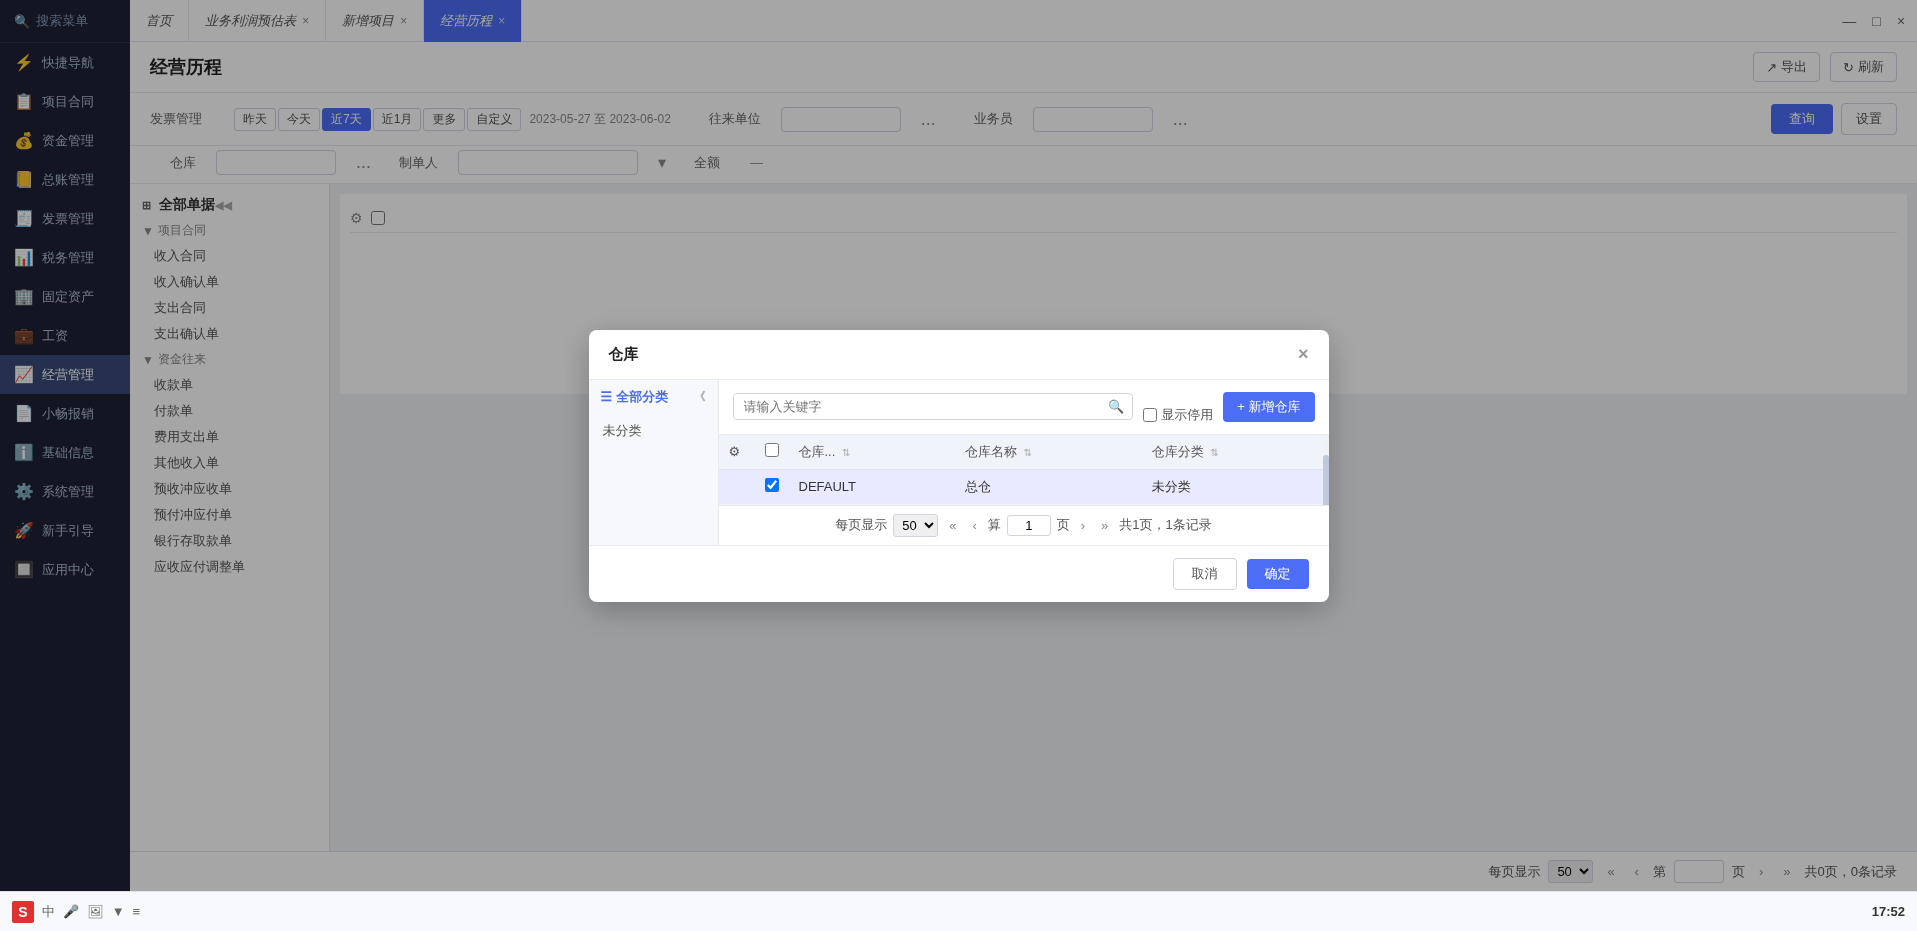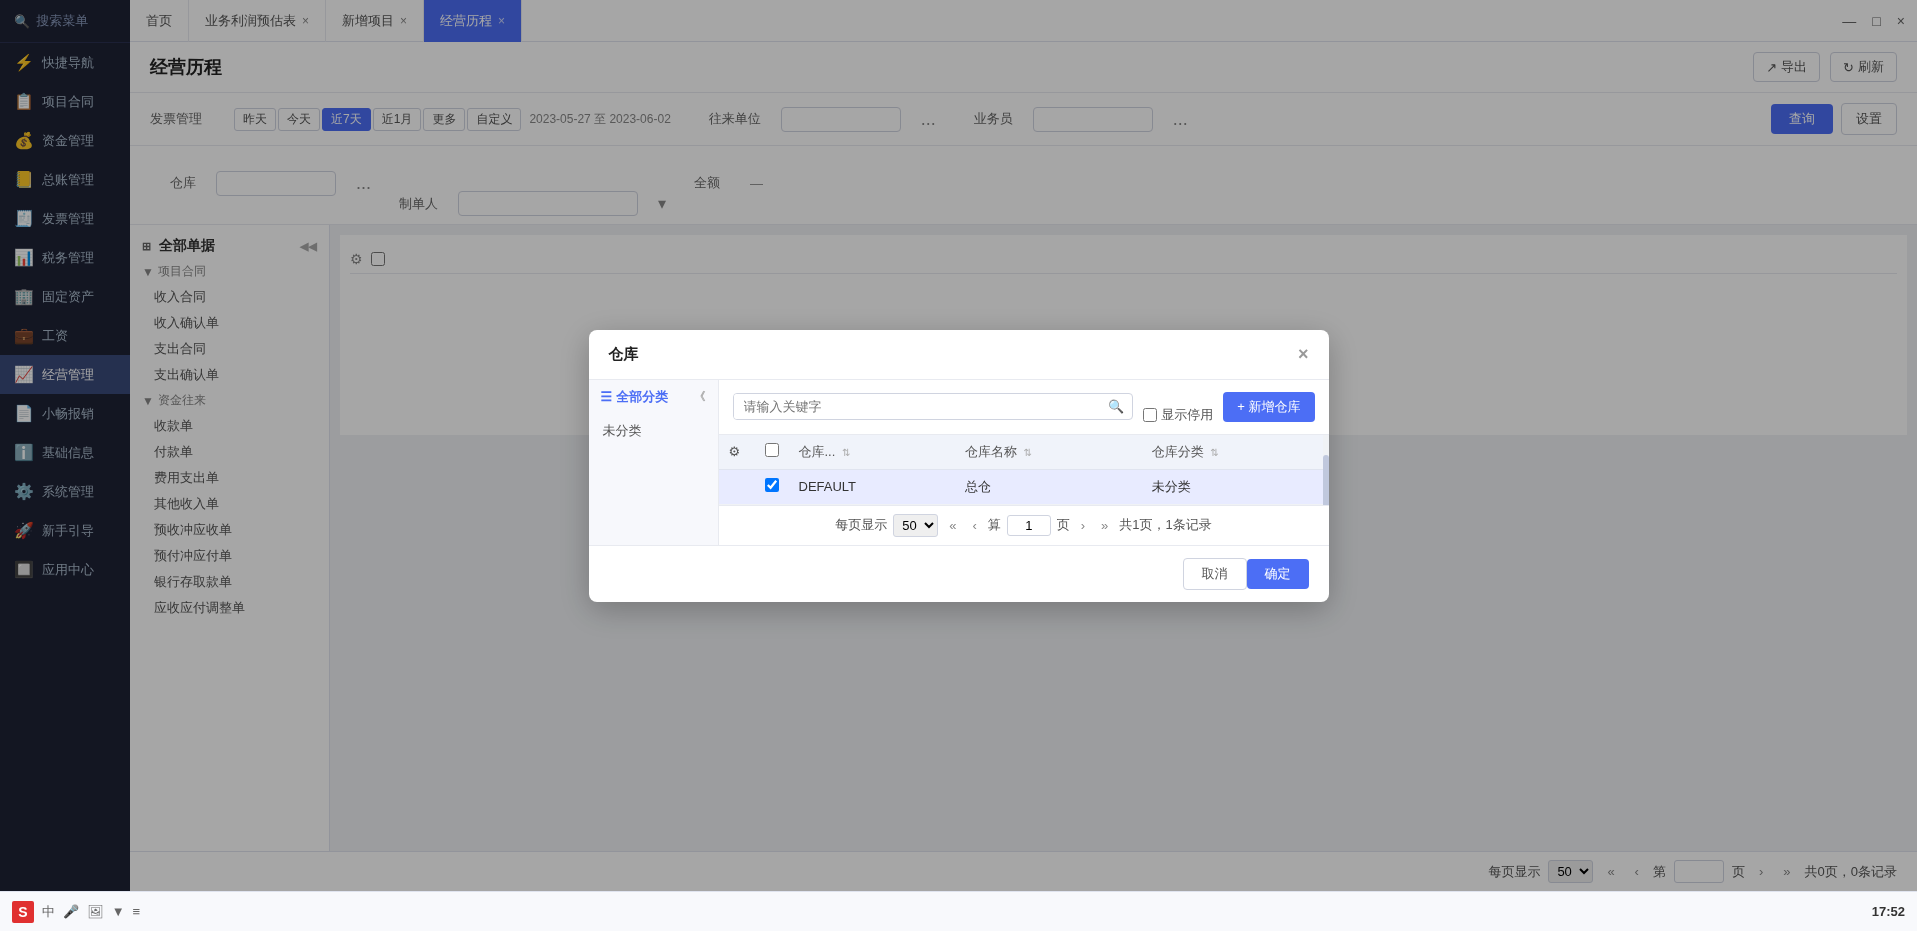--- a/index.html
+++ b/index.html
@@ -28,20 +28,21 @@
     
     .main {
       margin-left: 130px; height: 100%; display: flex; flex-direction: column;
     }
 
     
     .tabbar {
       background: #fff; border-bottom: 1px solid #e0e4ef;
       display: flex; align-items: center; padding: 0 0; height: 42px;
       flex-shrink: 0;
+      font-style: italic;
     }
     .tab {
       padding: 0 16px; height: 42px; display: flex; align-items: center; gap: 6px;
       cursor: pointer; font-size: 13px; color: #555; border-right: 1px solid #e8eaf0;
       position: relative;
     }
     .tab.active { background: #4c6ef5; color: #fff; }
     .tab-close { font-size: 12px; opacity: 0.7; cursor: pointer; }
     .window-controls { margin-left: auto; display: flex; align-items: center; gap: 16px; padding-right: 12px; }
     .window-ctrl { font-size: 14px; cursor: pointer; color: #666; }
@@ -69,21 +70,21 @@
     .filter-field { display: flex; align-items: center; gap: 20px; margin-left: 20px; }
     .filter-input { border: 1px solid #d0d4e0; padding: 4px 8px; border-radius: 4px; font-size: 13px; color: #333; width: 120px; }
     .filter-dots { color: #888; cursor: pointer; font-size: 18px; }
     .btn-query { background: #4c6ef5; color: #fff; border: none; padding: 6px 18px; border-radius: 4px; cursor: pointer; font-size: 13px; }
     .btn-settings { background: #fff; border: 1px solid #d0d4e0; padding: 6px 14px; border-radius: 4px; cursor: pointer; font-size: 13px; color: #555; }
     .sub-nav-left {
       width: 200px; border-right: 1px solid #e0e4ef;
       padding: 8px 0;
     }
     .sub-nav-header {
-      display: flex; align-items: center; justify-content: space-between;
+      display: flex; align-items: center; 
       padding: 4px 12px; font-size: 13px; color: #333; font-weight: bold; cursor: pointer;
     }
     .sub-nav-section { padding: 4px 12px; color: #888; font-size: 12px; display: flex; align-items: center; gap: 4px; cursor: pointer; }
     .sub-nav-child { padding: 4px 24px; font-size: 13px; color: #555; cursor: pointer; }
 
     
     .bottom-bar {
       position: fixed; bottom: 40px; left: 130px; right: 0;
       background: #fff; border-top: 1px solid #e0e4ef;
       padding: 8px 20px; display: flex; align-items: center; justify-content: flex-end;
@@ -156,21 +157,21 @@
       padding: 8px 14px; border-top: 1px solid #e8eaf0;
       display: flex; align-items: center; justify-content: center;
       gap: 6px; font-size: 13px; color: #555; flex-shrink: 0;
     }
     .pag-input { width: 44px; border: 1px solid #d0d4e0; border-radius: 3px; padding: 2px 5px; text-align: center; font-size: 13px; }
     .pag-nav { cursor: pointer; color: #888; padding: 2px 5px; border-radius: 3px; }
     .pag-select { border: 1px solid #d0d4e0; border-radius: 3px; padding: 2px 4px; font-size: 13px; }
     .modal-footer {
       padding: 12px 20px; border-top: 1px solid #e8eaf0;
       display: flex; align-items: center; justify-content: flex-end;
-      flex-shrink: 0;
+      gap: 10px; flex-shrink: 0;
     }
     .btn-cancel { background: #fff; border: 1px solid #d0d4e0; padding: 6px 18px; border-radius: 4px; cursor: pointer; font-size: 13px; color: #555; }
     .btn-confirm { background: #4c6ef5; color: #fff; border: none; padding: 6px 18px; border-radius: 4px; cursor: pointer; font-size: 13px; }
 
     .scroll-track {
       position: absolute; right: 0; top: 0; bottom: 0; width: 6px;
       background: #f0f2f5;
     }
     .scroll-thumb {
       width: 6px; height: 80px; background: #c0c8dd; border-radius: 3px; margin-top: 20px;
@@ -326,21 +327,21 @@
       <button class="btn-settings">设置</button>
     </div>
   </div>
 
   <div class="filter-bar" style="border-top: none; padding-top:4px; padding-bottom: 8px;">
     <div class="filter-field">
       <span class="filter-label">仓库</span>
       <input class="filter-input" type="text" style="">
       <span class="filter-dots">...</span>
     </div>
-    <div class="filter-field" style="margin-left:20px;margin-top:41px;">
+    <div class="filter-field" style="margin-left:20px;">
       <span class="filter-label">制单人</span>
       <input class="filter-input" type="text" style="width: 180px;">
       <span style="color:#888; cursor:pointer; font-size:16px;">▾</span>
     </div>
     <div class="filter-field" style="margin-left:20px;">
       <span class="filter-label">全额</span>
       <span style="padding: 0 10px; color:#888;">—</span>
     </div>
   </div>
 

